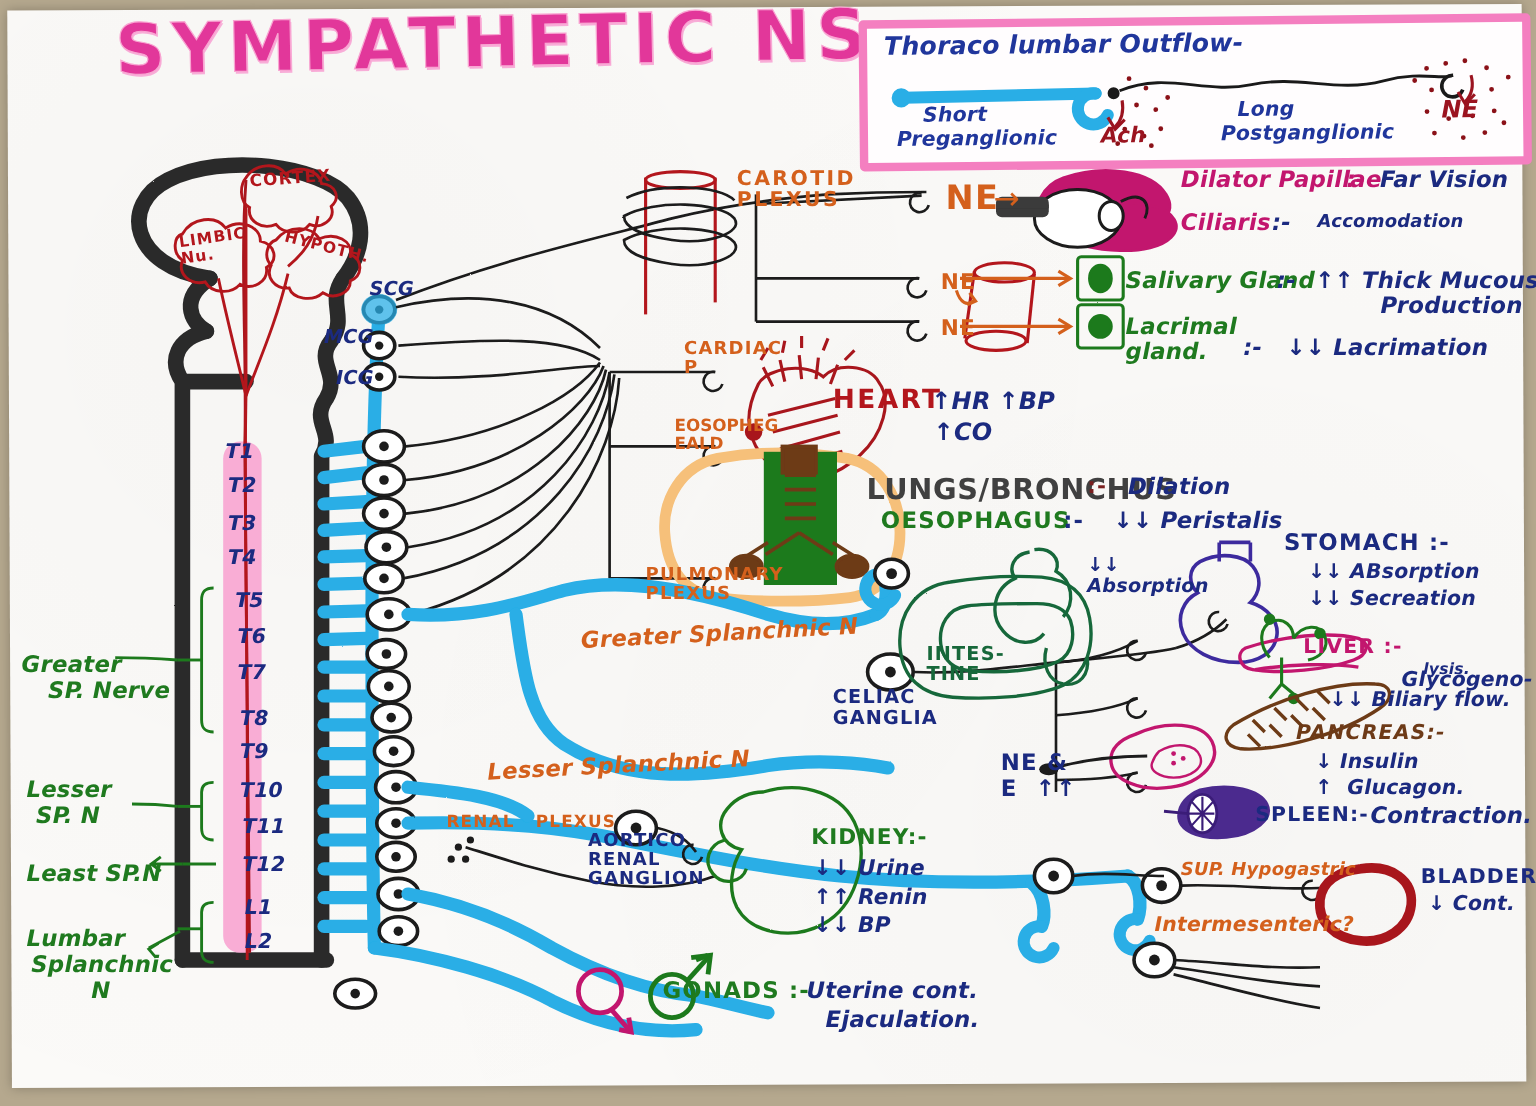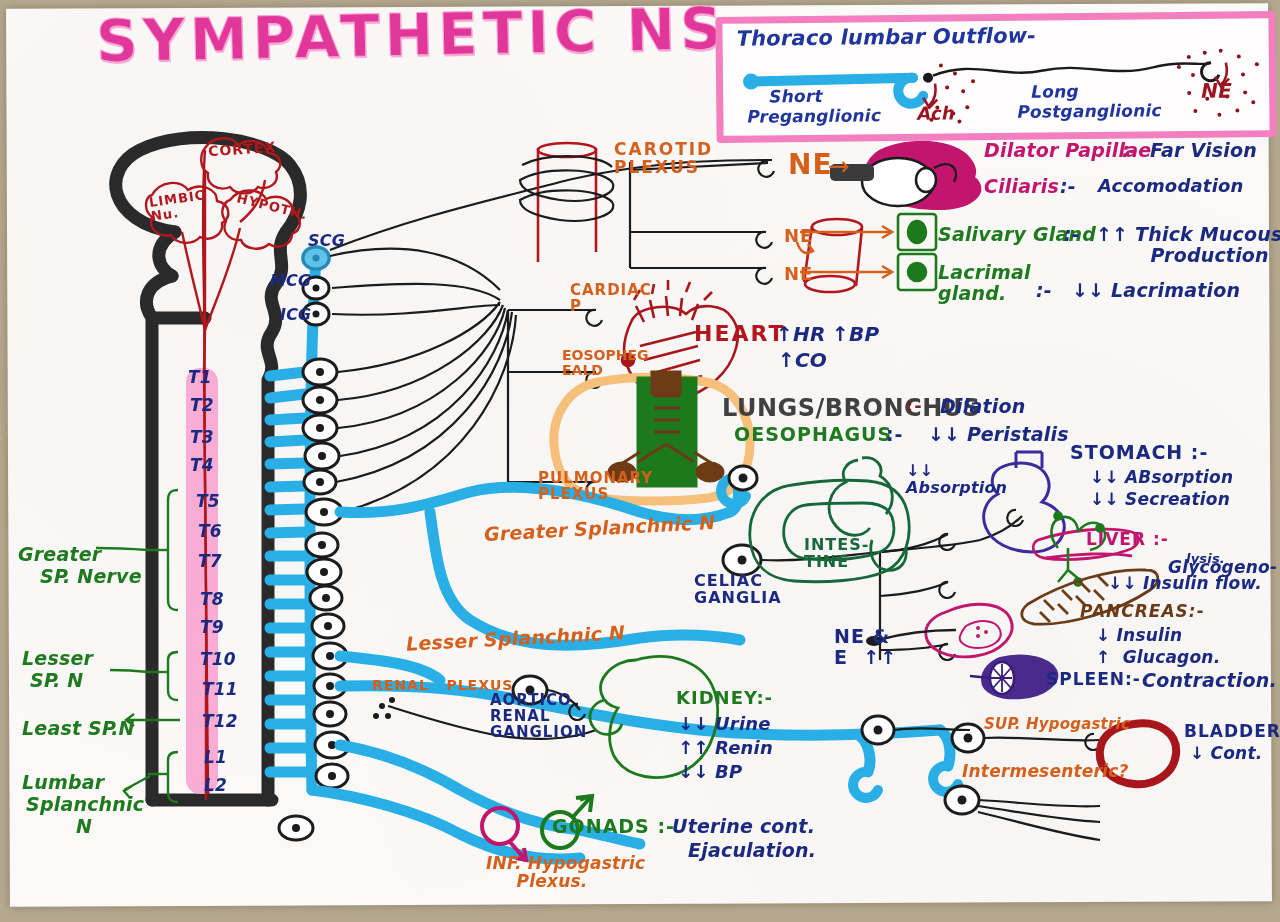--- a/index.html
+++ b/index.html
@@ -539,37 +539,35 @@
   <div class="hw script ink-orange" style="left:484px;top:518px;font-size:19px;transform:rotate(-3deg);">Greater Splanchnic N</div>
   <div class="hw script ink-orange" style="left:406px;top:628px;font-size:19px;transform:rotate(-3deg);">Lesser Splanchnic N</div>
   <div class="hw caps ink-orange" style="left:372px;top:678px;font-size:14px;">RENAL   PLEXUS</div>
   <div class="hw caps ink-navy" style="left:490px;top:692px;font-size:15px;letter-spacing:1px;">AORTICO
 RENAL
 GANGLION</div>
   <div class="hw caps ink-navy" style="left:694px;top:572px;font-size:16px;letter-spacing:1px;">CELIAC
 GANGLIA</div>
   <div class="hw script ink-orange" style="left:984px;top:716px;font-size:15px;">SUP. Hypogastric</div>
   <div class="hw script ink-orange" style="left:962px;top:762px;font-size:17px;">Intermesenteric?</div>
-  <div class="hw script ink-orange" style="left:486px;top:854px;font-size:17px;">INF. Hypogastric
-     Plexus.</div>
 
   <div class="hw caps ink-orange" style="left:788px;top:150px;font-size:28px;font-weight:700;">NE</div>
   <div class="hw" style="left:828px;top:152px;font-size:26px;color:#d4601c;">→</div>
   <div class="hw caps ink-orange" style="left:784px;top:226px;font-size:18px;font-weight:700;">NE</div>
   <div class="hw caps ink-orange" style="left:784px;top:264px;font-size:18px;font-weight:700;">NE</div>
   <div class="hw caps ink-navy" style="left:834px;top:626px;font-size:19px;font-weight:700;">NE &amp;
 E  ↑↑</div>
 
   <div class="hw script ink-magenta" style="left:984px;top:140px;font-size:19px;">Dilator Papillae</div>
   <div class="hw script ink-magenta" style="left:1122px;top:140px;font-size:19px;">:-</div>
   <div class="hw script ink-navy" style="left:1150px;top:140px;font-size:19px;">Far Vision</div>
 
   <div class="hw script ink-magenta" style="left:984px;top:176px;font-size:19px;">Ciliaris</div>
   <div class="hw script ink-navy" style="left:1060px;top:176px;font-size:19px;">:-</div>
-  <div class="hw script ink-navy" style="left:1098px;top:176px;font-size:18px;">Accomodation</div>
+  <div class="hw script ink-navy" style="left:1098px;top:176px;font-size:15px;">Accomodation</div>
 
   <div class="hw script ink-green" style="left:938px;top:224px;font-size:19px;">Salivary Gland</div>
   <div class="hw script ink-navy" style="left:1064px;top:224px;font-size:19px;">:-</div>
   <div class="hw script ink-navy" style="left:1096px;top:224px;font-size:19px;">↑↑ Thick Mucous
         Production</div>
 
   <div class="hw script ink-green" style="left:938px;top:262px;font-size:19px;">Lacrimal
 gland.</div>
   <div class="hw script ink-navy" style="left:1036px;top:280px;font-size:19px;">:-</div>
   <div class="hw script ink-navy" style="left:1072px;top:280px;font-size:19px;">↓↓ Lacrimation</div>
@@ -580,33 +578,33 @@
   <div class="hw script ink-navy" style="left:778px;top:350px;font-size:20px;font-weight:700;">↑CO</div>
 
   <div class="hw caps" style="left:722px;top:396px;font-size:24px;color:#404040;letter-spacing:.5px;">LUNGS/BRONCHUS</div>
   <div class="hw caps" style="left:906px;top:396px;font-size:18px;color:#7a1f1f;">:-</div>
   <div class="hw script ink-navy" style="left:940px;top:396px;font-size:19px;">Dilation</div>
 
   <div class="hw caps ink-green" style="left:734px;top:424px;font-size:19px;letter-spacing:1px;">OESOPHAGUS</div>
   <div class="hw caps ink-navy" style="left:886px;top:424px;font-size:19px;">:-</div>
   <div class="hw script ink-navy" style="left:928px;top:424px;font-size:19px;">↓↓ Peristalis</div>
 
-  <div class="hw caps ink-dgreen" style="left:772px;top:536px;font-size:16px;letter-spacing:1px;margin-left:32px;">INTES-
+  <div class="hw caps ink-dgreen" style="left:772px;top:536px;font-size:16px;letter-spacing:1px;">INTES-
 TINE</div>
   <div class="hw script ink-navy" style="left:906px;top:462px;font-size:16px;">↓↓
 Absorption</div>
 
   <div class="hw caps ink-navy" style="left:1070px;top:442px;font-size:19px;letter-spacing:1px;">STOMACH :-</div>
   <div class="hw script ink-navy" style="left:1090px;top:468px;font-size:17px;">↓↓ ABsorption</div>
   <div class="hw script ink-navy" style="left:1090px;top:490px;font-size:17px;">↓↓ Secreation</div>
 
   <div class="hw caps ink-magenta" style="left:1086px;top:530px;font-size:17px;letter-spacing:1px;">LIVER :-</div>
   <div class="hw script ink-navy" style="left:1168px;top:530px;font-size:17px;margin-top:28px;">Glycogeno-</div>
   <div class="hw script ink-navy" style="left:1186px;top:552px;font-size:13px;">lysis.</div>
-  <div class="hw script ink-navy" style="left:1108px;top:574px;font-size:17px;">↓↓ Insulin flow.</div>
+  <div class="hw script ink-navy" style="left:1108px;top:574px;font-size:17px;">↓↓ Biliary flow.</div>
 
   <div class="hw caps ink-brown" style="left:1080px;top:602px;font-size:17px;letter-spacing:1px;font-style:italic;">PANCREAS:-</div>
   <div class="hw script ink-navy" style="left:1096px;top:626px;font-size:17px;">↓ Insulin</div>
   <div class="hw script ink-navy" style="left:1096px;top:648px;font-size:17px;">↑  Glucagon.</div>
 
   <div class="hw caps ink-navy" style="left:1046px;top:670px;font-size:17px;letter-spacing:1px;">SPLEEN:-</div>
   <div class="hw script ink-navy" style="left:1142px;top:670px;font-size:19px;">Contraction.</div>
 
   <div class="hw caps ink-green" style="left:676px;top:688px;font-size:18px;letter-spacing:1px;">KIDNEY:-</div>
   <div class="hw script ink-navy" style="left:678px;top:714px;font-size:18px;">↓↓ Urine</div>

